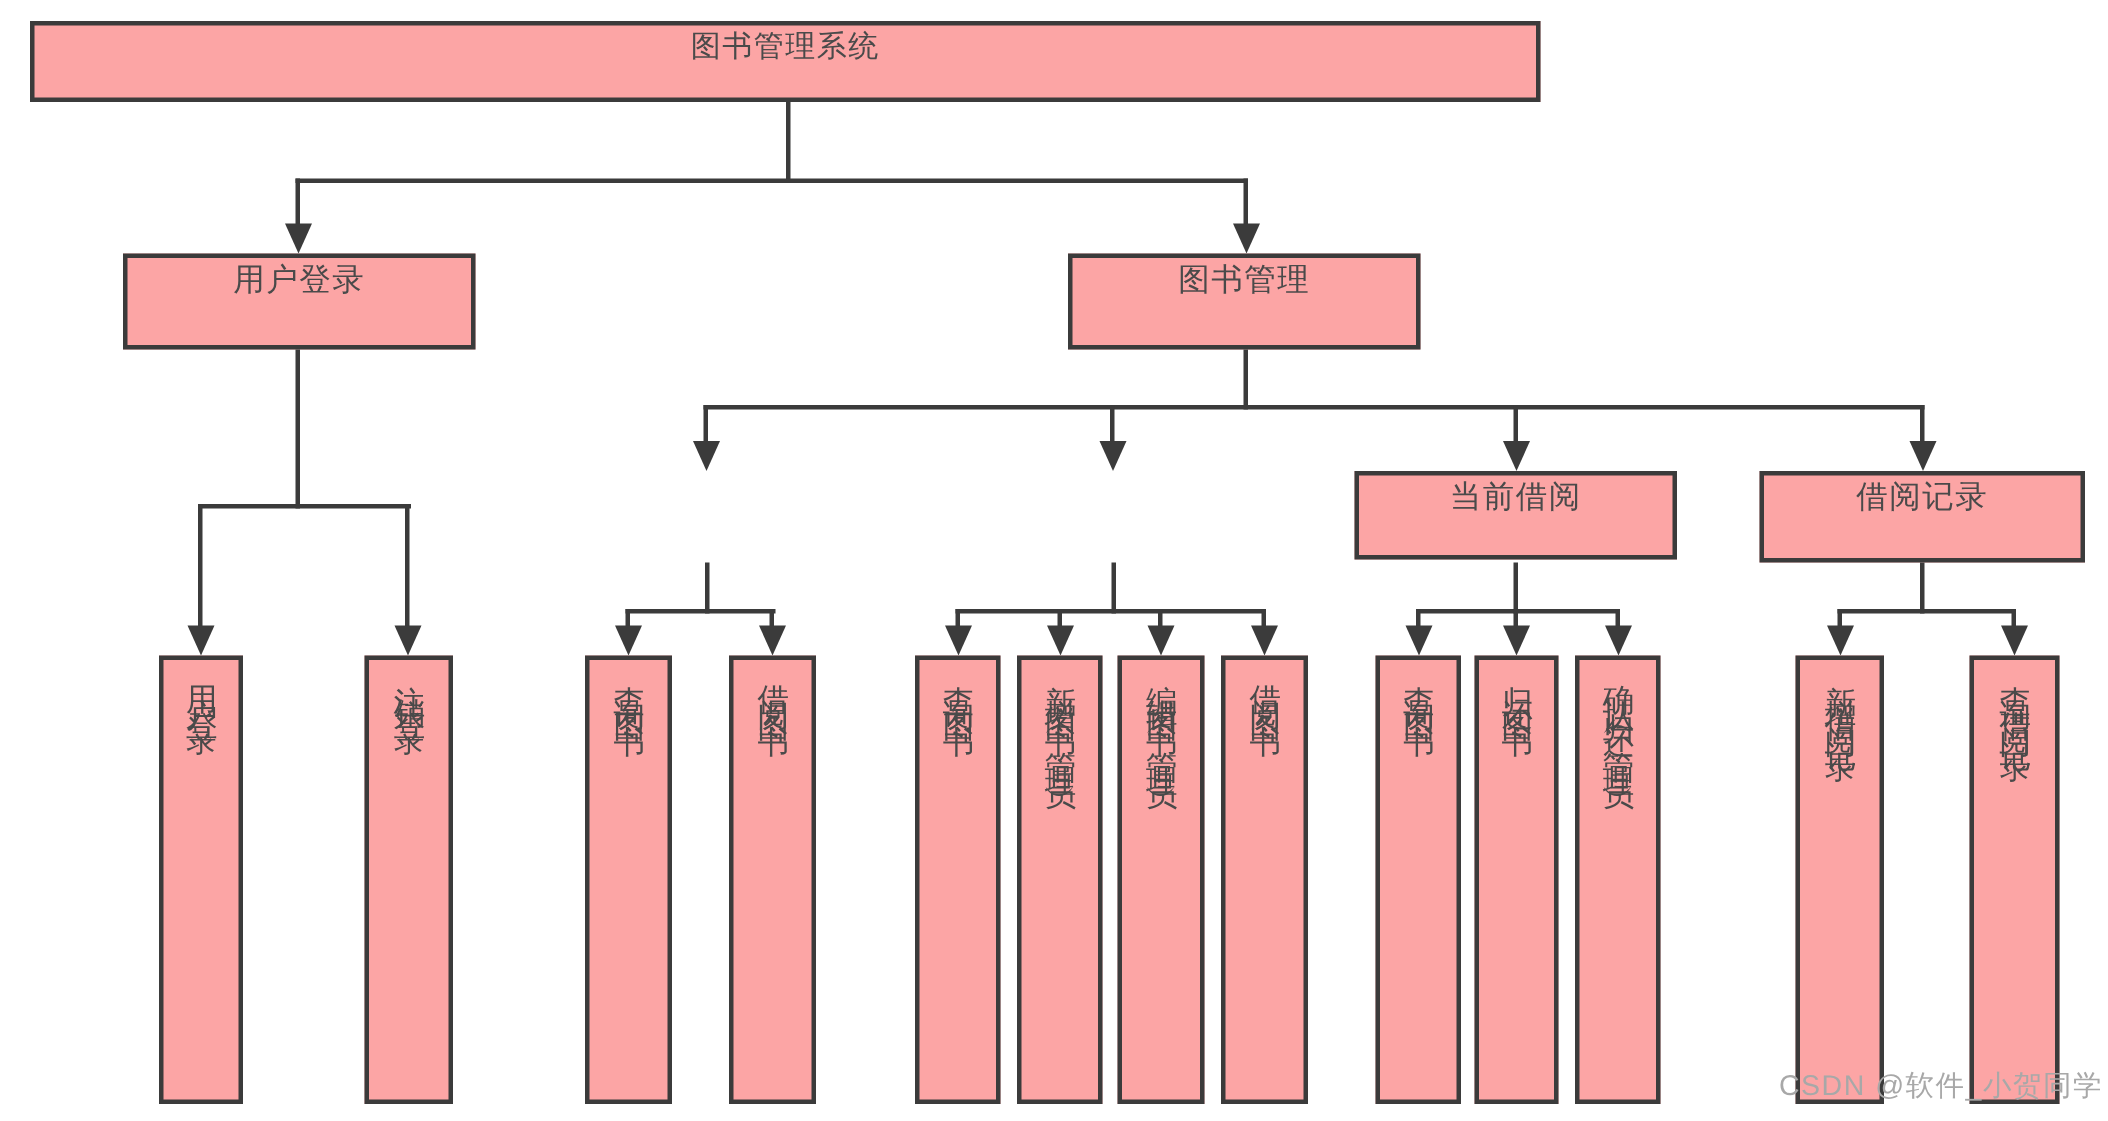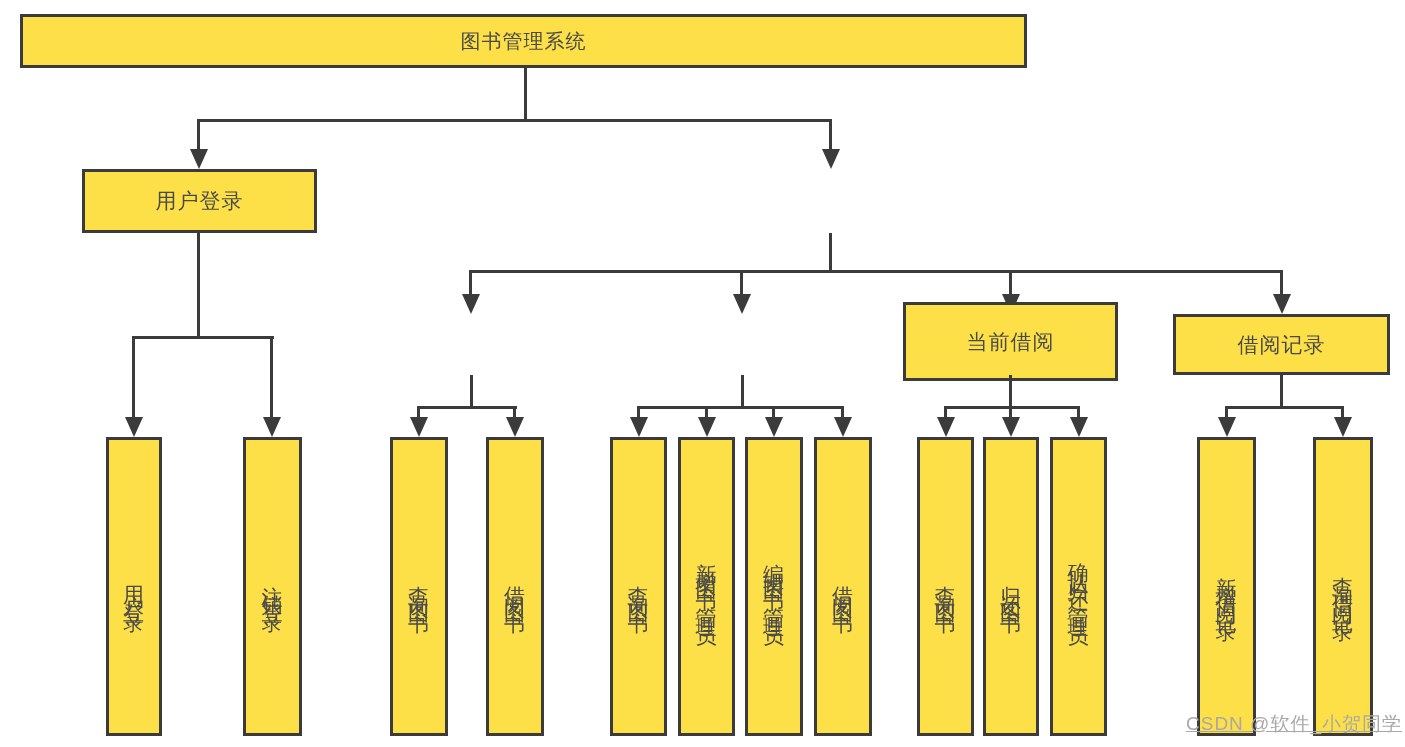--- a/index.html
+++ b/index.html
@@ -10,43 +10,43 @@
   }
   html,body{margin:0;padding:0;}
   body{
     width:1405px;height:747px;background:var(--bg);
     font-family:"Liberation Sans","DejaVu Sans",sans-serif;
     position:relative;overflow:hidden;
   }
   .stage{position:absolute;left:0;top:0;width:1405px;height:747px;}
   .box{
     position:absolute;box-sizing:border-box;
-    border:3px solid var(--line);background:#fde047;
-    display:flex;align-items:center;justify-content:center;
+    border:3px solid var(--line);background:#fca5a5;
+    display:flex;justify-content:center;
   }
   .hlabel{
     font-size:21px;color:var(--text);letter-spacing:1px;white-space:nowrap;
   }
   .root-label{font-size:20px;}
   .vlabel{
     writing-mode:vertical-rl;
     font-size:21px;color:var(--text);letter-spacing:9px;line-height:1;
     white-space:nowrap;
   }
   .hline,.vline{position:absolute;background:var(--line);}
   .hline{height:3px;}
   .vline{width:3px;}
   .arrow{
     position:absolute;width:0;height:0;
     border-left:9px solid transparent;border-right:9px solid transparent;
     border-top:20px solid var(--line);
   }
   .watermark{
     position:absolute;left:1186px;top:711px;z-index:5;
-    font-size:19px;color:var(--watermark);letter-spacing:1px;white-space:nowrap;text-decoration:underline;
+    font-size:19px;color:var(--watermark);letter-spacing:1px;white-space:nowrap;
   }
 </style>
 </head>
 <body>
 
 <div class="stage">
 
   <div class="box" style="left:20px;top:14px;width:1007px;height:54px">
     <span class="hlabel root-label">图书管理系统</span>
   </div>
@@ -54,40 +54,43 @@
   <div class="vline" style="left:524px;top:66px;height:56px"></div>
   <div class="hline" style="left:197px;top:119px;width:635px"></div>
   <div class="vline" style="left:197px;top:119px;height:32px"></div>
   <div class="arrow" style="left:190px;top:149px"></div>
   <div class="vline" style="left:829px;top:119px;height:32px"></div>
   <div class="arrow" style="left:822px;top:149px"></div>
 
   <div class="box" style="left:82px;top:169px;width:235px;height:64px">
     <span class="hlabel">用户登录</span>
   </div>
+  <div class="box" style="left:712px;top:169px;width:235px;height:64px">
+    <span class="hlabel">图书管理</span>
+  </div>
 
   <div class="vline" style="left:197px;top:233px;height:106px"></div>
   <div class="hline" style="left:132px;top:336px;width:142px"></div>
   <div class="vline" style="left:132px;top:336px;height:83px"></div>
   <div class="arrow" style="left:125px;top:417px"></div>
   <div class="vline" style="left:270px;top:336px;height:83px"></div>
   <div class="arrow" style="left:263px;top:417px"></div>
 
   <div class="vline" style="left:829px;top:233px;height:40px"></div>
   <div class="hline" style="left:469px;top:270px;width:814px"></div>
   <div class="vline" style="left:469px;top:270px;height:26px"></div>
   <div class="arrow" style="left:462px;top:294px"></div>
   <div class="vline" style="left:740px;top:270px;height:26px"></div>
   <div class="arrow" style="left:733px;top:294px"></div>
   <div class="vline" style="left:1009px;top:270px;height:26px"></div>
   <div class="arrow" style="left:1002px;top:294px"></div>
   <div class="vline" style="left:1280px;top:270px;height:26px"></div>
   <div class="arrow" style="left:1273px;top:294px"></div>
 
-  <div class="box" style="left:903px;top:302px;width:215px;height:79px">
+  <div class="box" style="left:903px;top:314px;width:215px;height:59px">
     <span class="hlabel">当前借阅</span>
   </div>
   <div class="box" style="left:1173px;top:314px;width:217px;height:61px">
     <span class="hlabel">借阅记录</span>
   </div>
 
   <div class="vline" style="left:470px;top:375px;height:34px"></div>
   <div class="hline" style="left:417px;top:406px;width:100px"></div>
   <div class="vline" style="left:417px;top:406px;height:13px"></div>
   <div class="arrow" style="left:410px;top:417px"></div>

